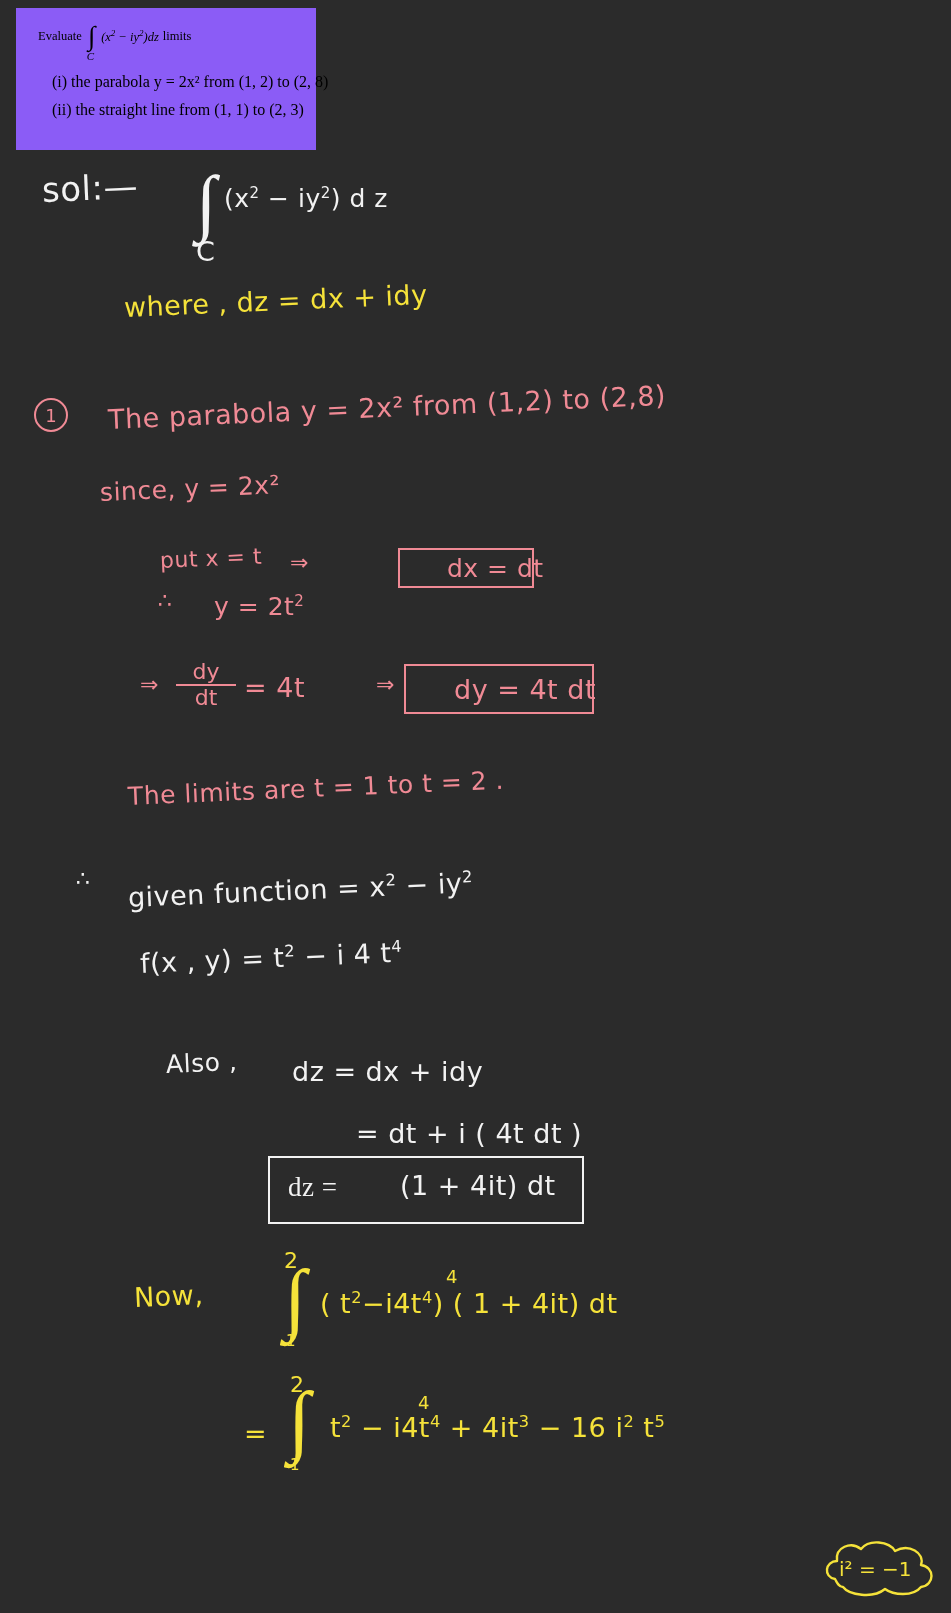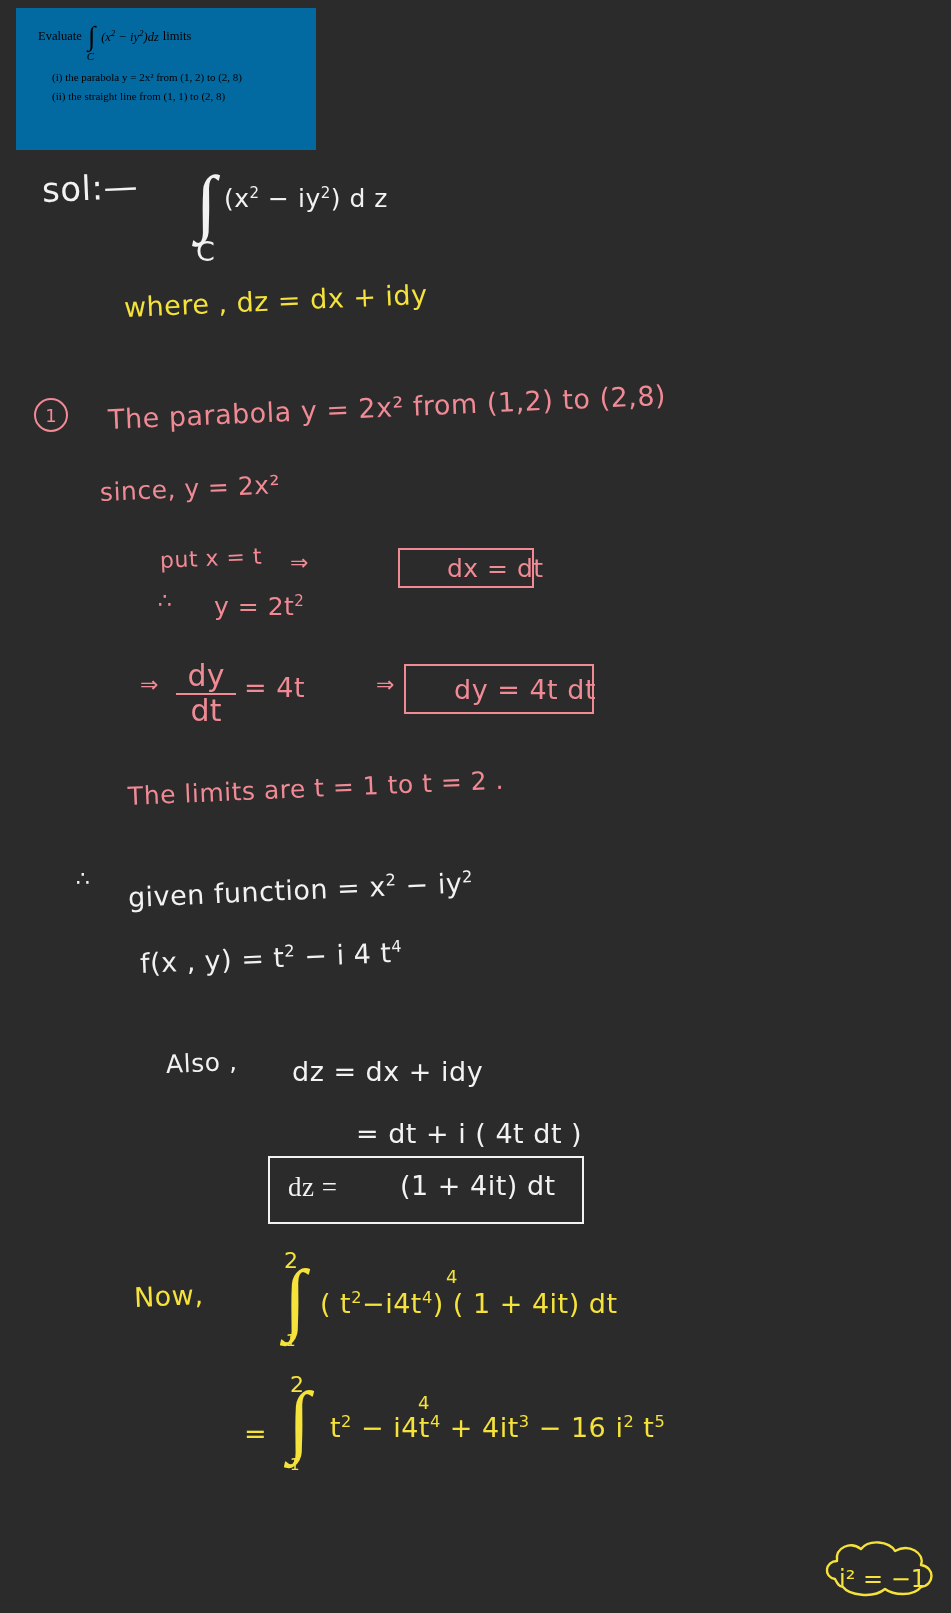--- a/index.html
+++ b/index.html
@@ -15,21 +15,21 @@
     font-family: "Liberation Sans", sans-serif;
   }
 
   
   .problem-card {
     position: absolute;
     left: 16px;
     top: 8px;
     width: 300px;
     height: 142px;
-    background: #0369a1;
+    background: #8b5cf6;
     color: #000000;
     font-family: "Liberation Serif", serif;
     font-size: 12.5px;
     box-sizing: border-box;
     padding: 18px 14px 10px 22px;
   }
   .prob-line1 {
     display: flex;
     align-items: center;
     gap: 4px;
@@ -48,21 +48,21 @@
     position: absolute;
     left: 1px;
     bottom: -13px;
     font-size: 11px;
     font-style: italic;
   }
   .ital { font-style: italic; }
   .sup { font-size: 0.72em; vertical-align: super; }
   .prob-items {
     margin-top: 20px;
-    font-size: 11px;
+    font-size: 16px;
     line-height: 1.75;
     padding-left: 14px;
   }
   .prob-items div { white-space: nowrap; }
 
   
   .hw {
     position: absolute;
     font-family: "DejaVu Sans", sans-serif;
     white-space: nowrap;
@@ -117,21 +117,21 @@
     justify-content: center;
     font-family: "DejaVu Sans", sans-serif;
   }
 
   
   .frac {
     position: absolute;
     text-align: center;
     color: #f08a95;
     font-family: "DejaVu Sans", sans-serif;
-    font-size: 30px;
+    font-size: 22px;
     line-height: 1.05;
   }
   .frac .bar {
     height: 2px;
     background: #f08a95;
     margin: 1px 0 0 0;
   }
 
   
   .cloud {
@@ -140,41 +140,40 @@
     bottom: 14px;
     width: 118px;
     height: 62px;
   }
   .cloud svg { display: block; }
   .cloud-text {
     position: absolute;
     left: 18px;
     top: 20px;
     color: #f5e23a;
-    font-size: 24px;
+    font-size: 20px;
     font-family: "DejaVu Sans", sans-serif;
     white-space: nowrap;
-    margin-top: 8px;
   }
 </style>
 </head>
 <body>
 
 <div class="problem-card">
   <div class="prob-line1">
     <span>Evaluate</span>
     <span class="bigint">∫<span class="sub ital">C</span></span>
     <span class="ital">
       <span>(x</span><span class="sup">2</span><span> − iy</span><span class="sup">2</span><span>)dz</span>
     </span>
     <span>limits</span>
   </div>
   <div class="prob-items">
     <div>(i)  the parabola y = 2x² from (1, 2) to (2, 8)</div>
-    <div>(ii)  the straight line from (1, 1) to (2, 8)</div>
+    <div>(ii)  the straight line from (1, 1) to (2, 3)</div>
   </div>
 </div>
 
 <div class="hw white s34 slant" style="left:42px; top:170px;">sol:—</div>
 
 <div class="intg white" style="left:196px; top:176px; font-size:74px;">∫</div>
 <div class="hw white s27" style="left:196px; top:236px;">C</div>
 <div class="hw white s30" style="left:224px; top:184px;">(x<sup class="h">2</sup> − iy<sup class="h">2</sup>) d z</div>
 
 <div class="hw yellow s27 slant" style="left:124px; top:292px;">where , dz =  dx + idy</div>

